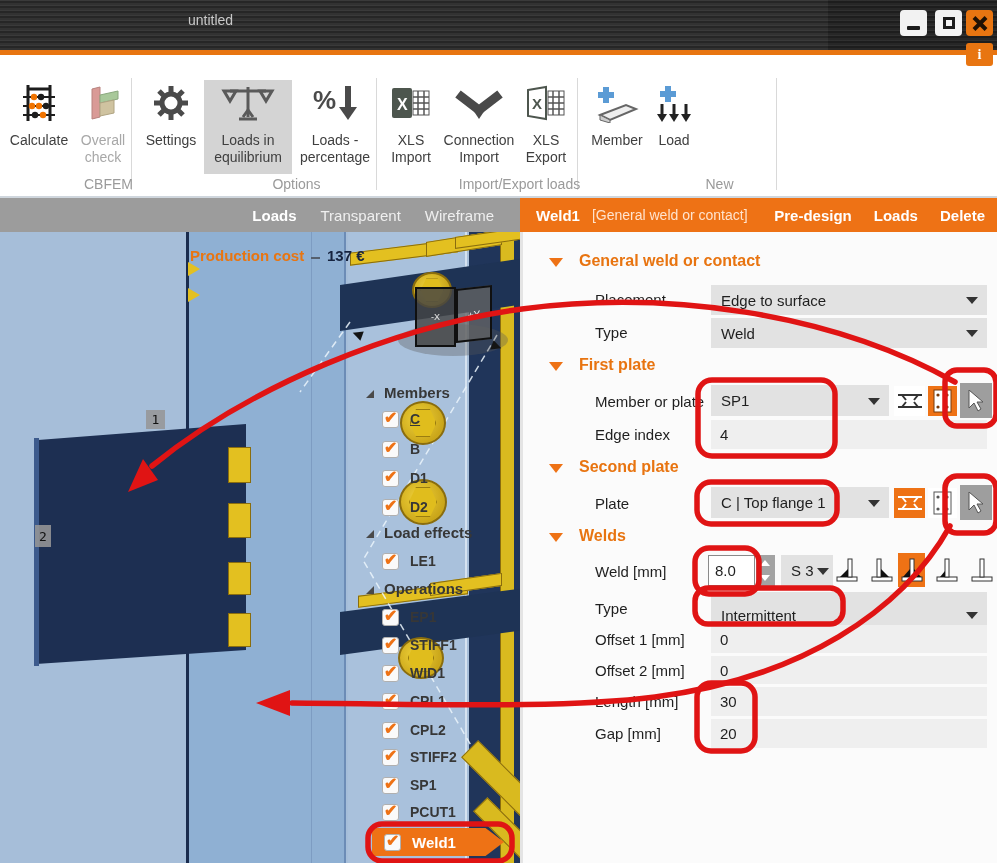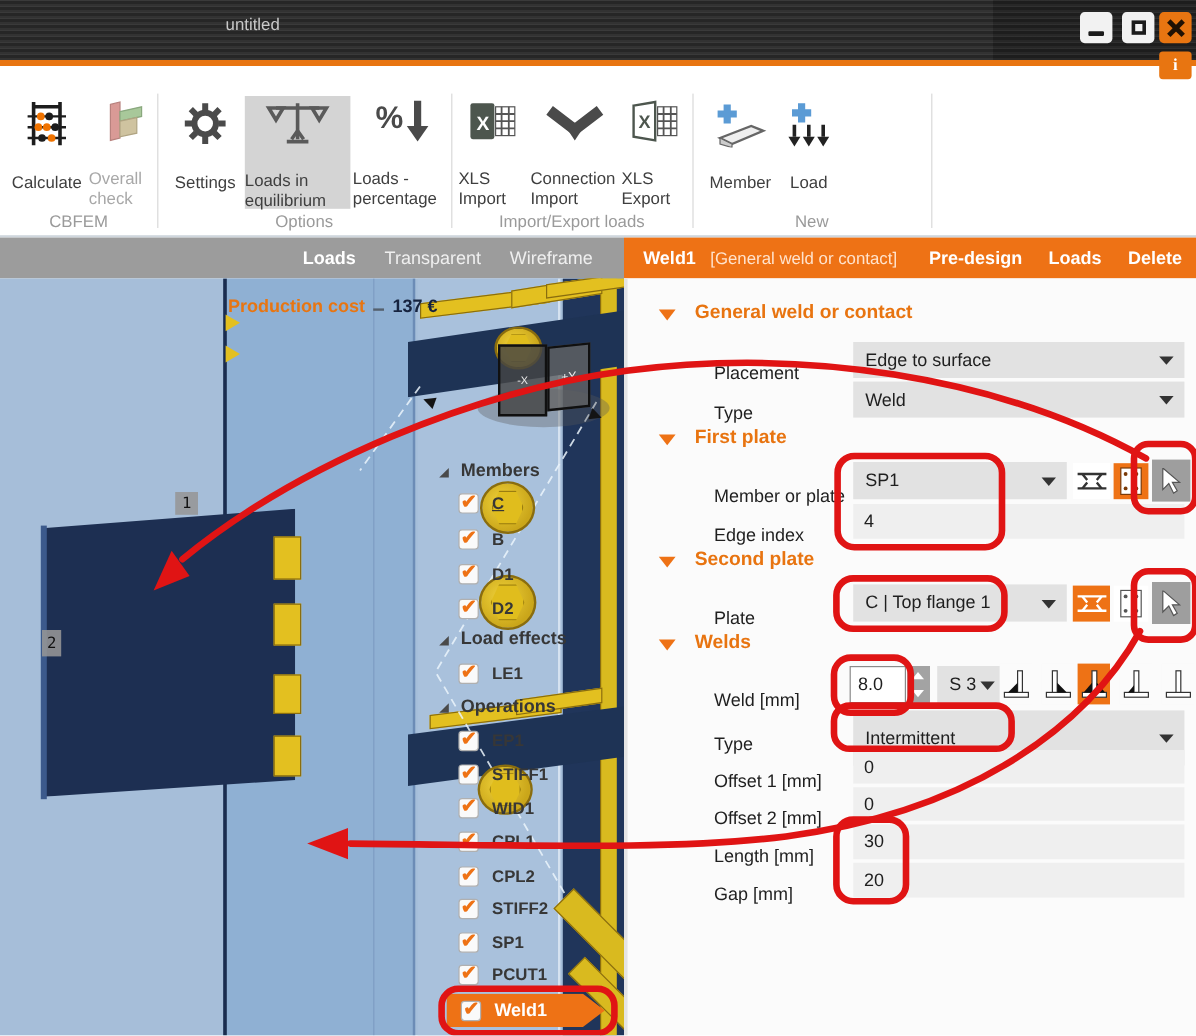--- a/index.html
+++ b/index.html
@@ -21,24 +21,24 @@
   .glyph-max { width:12px; height:12px; border:3px solid #1b1b1b; }
   .glyph-x { position:relative; width:15px; height:15px; }
   .glyph-x:before,.glyph-x:after { content:""; position:absolute; left:6px; top:-1px; width:4px; height:17px; background:#201104; }
   .glyph-x:before { transform:rotate(45deg);} .glyph-x:after { transform:rotate(-45deg);}
   .infobtn { position:absolute; left:966px; top:43px; width:27px; height:23px; background:#e87511; border-radius:3px;
     color:#fff; font-weight:bold; font-size:14px; display:flex; align-items:center; justify-content:center; font-family:"Liberation Serif",serif;}
 
   
   .ribbon { position:absolute; left:0; top:74px; width:997px; height:124px; background:#fff; border-bottom:2px solid #cfd6dd; }
   .rsep { position:absolute; top:4px; height:112px; width:1px; background:#d9d9d9; }
-  .rgroup-label { position:absolute; top:102px; font-size:14px; color:#9a9a9a; text-align:center; }
+  .rgroup-label { position:absolute; top:102px; font-size:14px; color:#9a9a9a; text-align:center;margin-left:43px; }
   .rbtn { position:absolute; top:6px; height:94px; display:flex; flex-direction:column; align-items:center; cursor:default; }
   .rbtn .ricon { height:46px; display:flex; align-items:center; justify-content:center; }
-  .rbtn .rlabel { font-size:14px; color:#3f3f3f; line-height:17px; margin-top:18px; }
+  .rbtn .rlabel { font-size:14px; color:#3f3f3f; text-align:center; line-height:17px; margin-top:6px; }
   .rbtn.selected { background:#d4d4d4; }
   .rbtn.disabled .rlabel { color:#a8a8a8; }
 
   
   .viewbar { position:absolute; left:0; top:198px; width:997px; height:34px; }
   .viewbar .graybar { position:absolute; left:0; top:0; width:520px; height:34px; background:#9c9c9c;
      display:flex; align-items:center; justify-content:flex-end; gap:24px; padding-right:26px; }
   .tab { font-size:15px; color:#efefef; }
   .tab.active { color:#fff; font-weight:bold; }
   .orangebar { position:absolute; left:520px; top:0; width:477px; height:34px; background:#ee7215;
@@ -90,21 +90,21 @@
   .titem .tlabel.u { text-decoration:underline; }
   .titem.sel { left:372px; width:132px; height:28px; background:#ee7215; padding-left:12px;
      clip-path:polygon(0 0,86% 0,100% 50%,86% 100%,0 100%); }
   .titem.sel .tlabel { color:#fff; font-weight:bold; font-size:15px; }
 
   
   .panel { position:absolute; left:520px; top:232px; width:477px; height:631px; background:#fbfbfb; border-left:3px solid #e4e4e4; }
   .sechead { position:absolute; left:56px; color:#e87410; font-weight:bold; font-size:16px; }
   .sectri { position:absolute; left:26px; width:0; height:0; border-left:7px solid transparent; border-right:7px solid transparent;
      border-top:9px solid #ee7215; }
-  .plabel { position:absolute; left:72px; font-size:15px; color:#1f1f1f;margin-top:12px; }
+  .plabel { position:absolute; left:72px; font-size:15px; color:#1f1f1f; }
   .dd { position:absolute; background:#e2e2e2; display:flex; align-items:center; padding-left:10px; font-size:15px; color:#1f1f1f; }
   .dd .arr { position:absolute; right:9px; top:50%; margin-top:-3px; width:0; height:0;
      border-left:6px solid transparent; border-right:6px solid transparent; border-top:7px solid #333; }
   .vrow { position:absolute; background:#efefef; display:flex; align-items:center; padding-left:9px; font-size:15px; color:#1f1f1f; }
   .numinput { position:absolute; background:#fff; border:1px solid #8a8a8a; font-size:15px; color:#1f1f1f;
      padding-left:6px; font-family:"Liberation Sans",sans-serif; }
   .spinner { position:absolute; background:#a3a3a3; }
   .spinner:before { content:""; position:absolute; left:4px; top:5px; border-left:5px solid transparent; border-right:5px solid transparent; border-bottom:6px solid #fff; }
   .spinner:after { content:""; position:absolute; left:4px; bottom:5px; border-left:5px solid transparent; border-right:5px solid transparent; border-top:6px solid #fff; }
   .iconbtn { position:absolute; display:flex; align-items:center; justify-content:center; background:#fff; }

